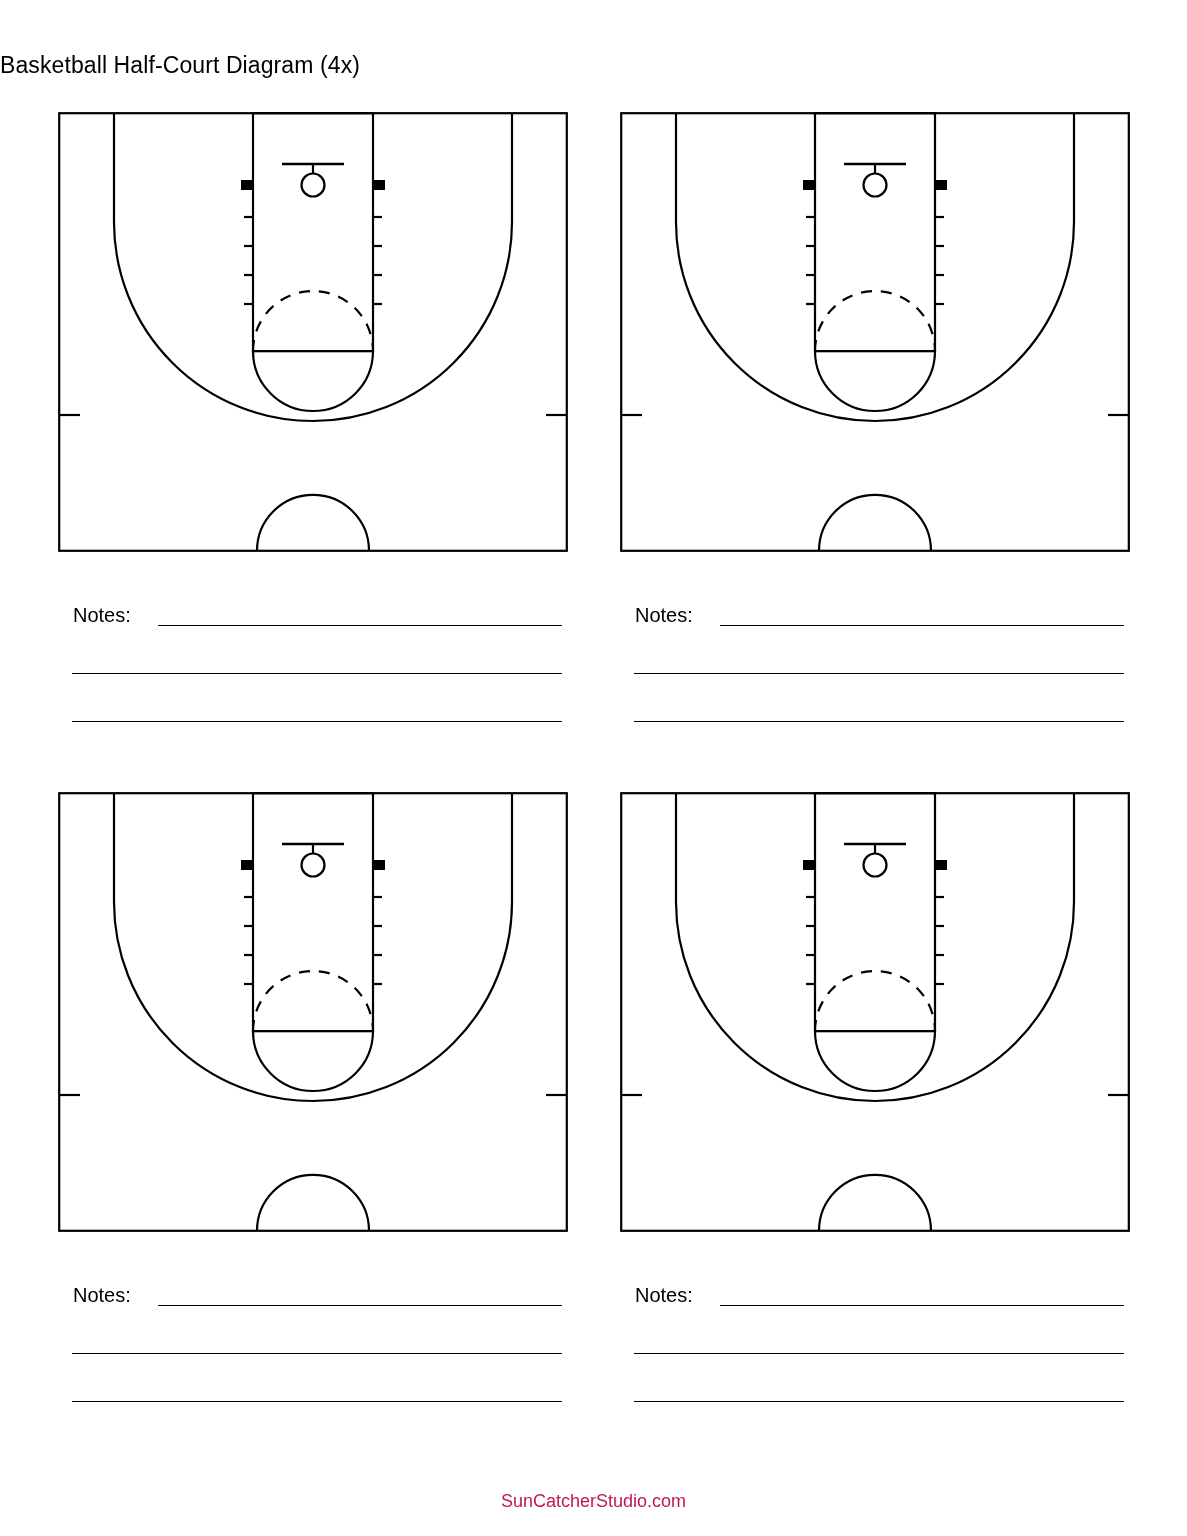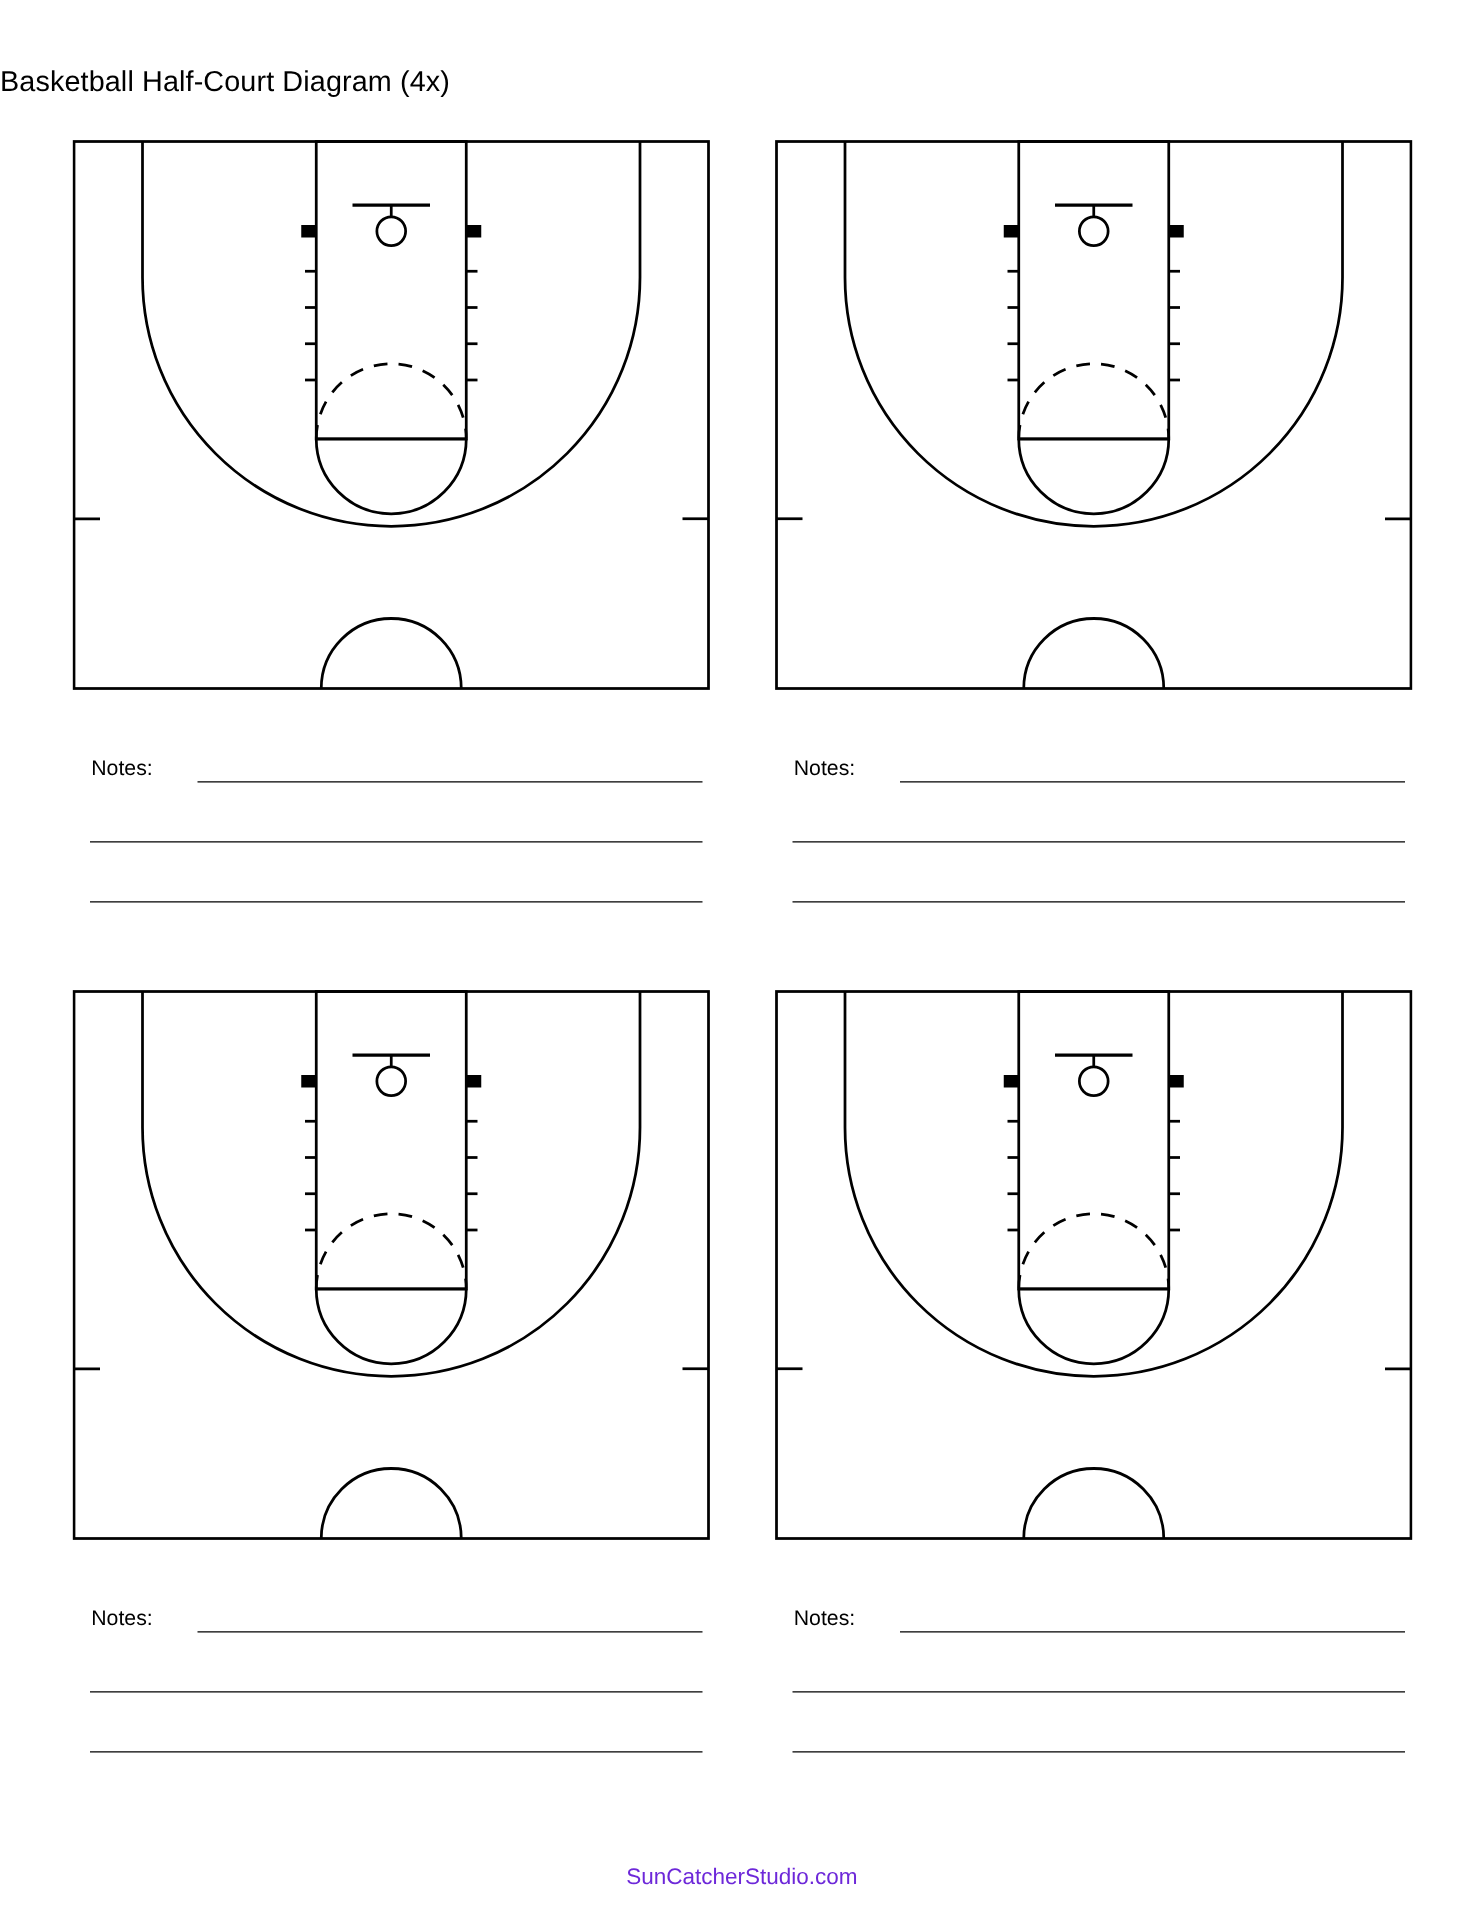--- a/index.html
+++ b/index.html
@@ -59,41 +59,41 @@
   .notes {
     position: relative;
     width: 510px;
     height: 140px;
     margin-top: 52px;
   }
   .notes-label {
     position: absolute;
     left: 15px;
     top: 0px;
-    font-size: 17px;
+    font-size: 20px;
     line-height: 22px;
     font-family: "Liberation Sans", sans-serif;
   }
   .note-line {
     position: absolute;
     height: 0;
     border-top: 1.6px solid #000;
   }
   .note-line.l1 { left: 100px; right: 6px; top: 21px; }
   .note-line.l2 { left: 14px;  right: 6px; top: 69px; }
   .note-line.l3 { left: 14px;  right: 6px; top: 117px; }
 
   .footer {
     position: absolute;
     bottom: 24px;
     left: 0;
     width: 100%;
     text-align: center;
     font-size: 18px;
-    color: #6d28d9;
+    color: #be185d;
     font-family: "Liberation Sans", sans-serif;
   }
 </style>
 </head>
 <body>
 
 <div class="page">
 
   <div class="page-title">Basketball Half-Court Diagram (4x)</div>
 

